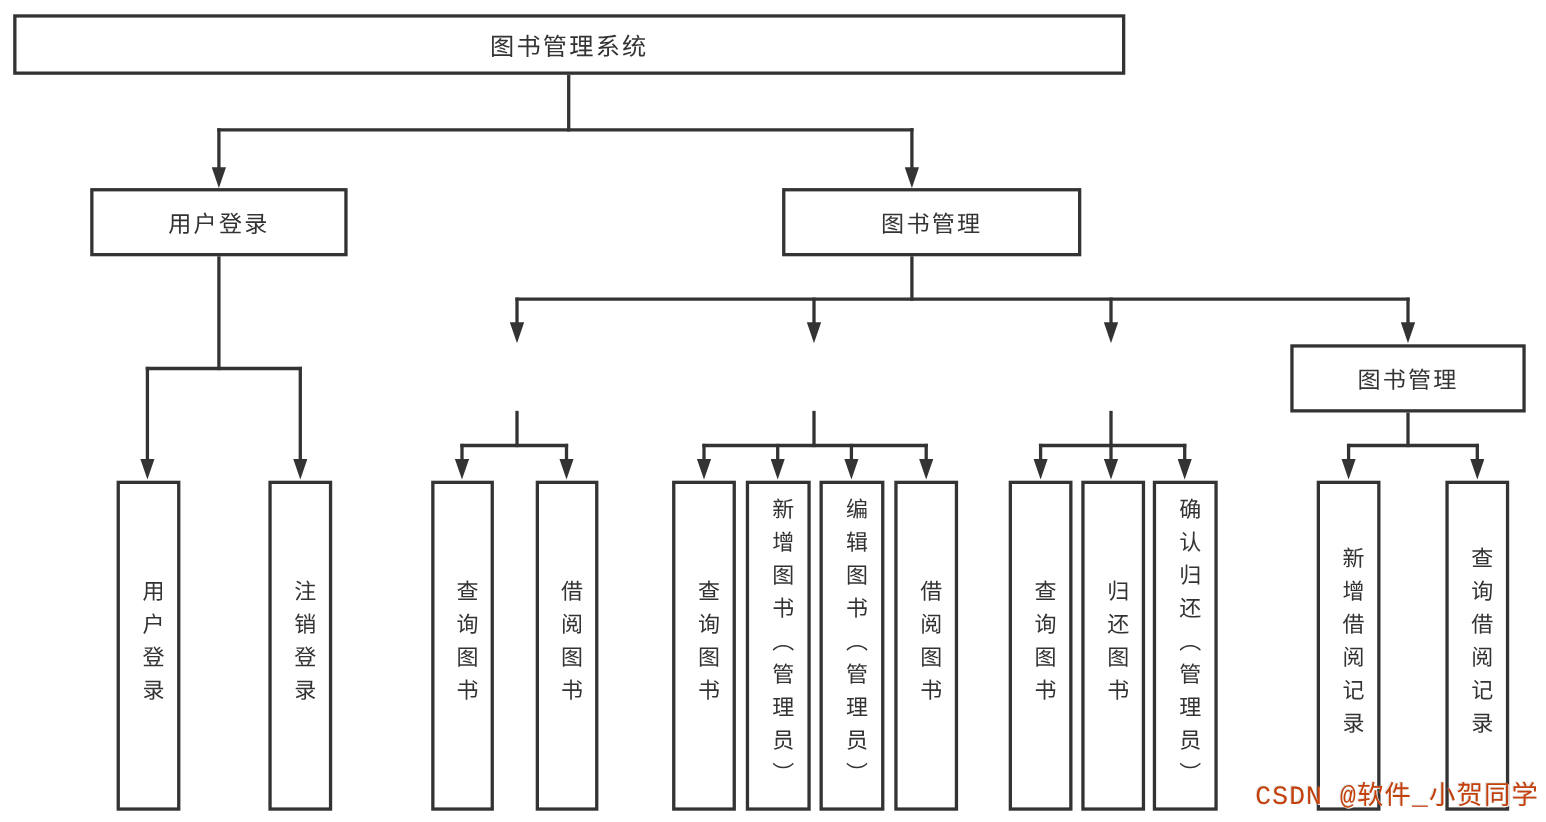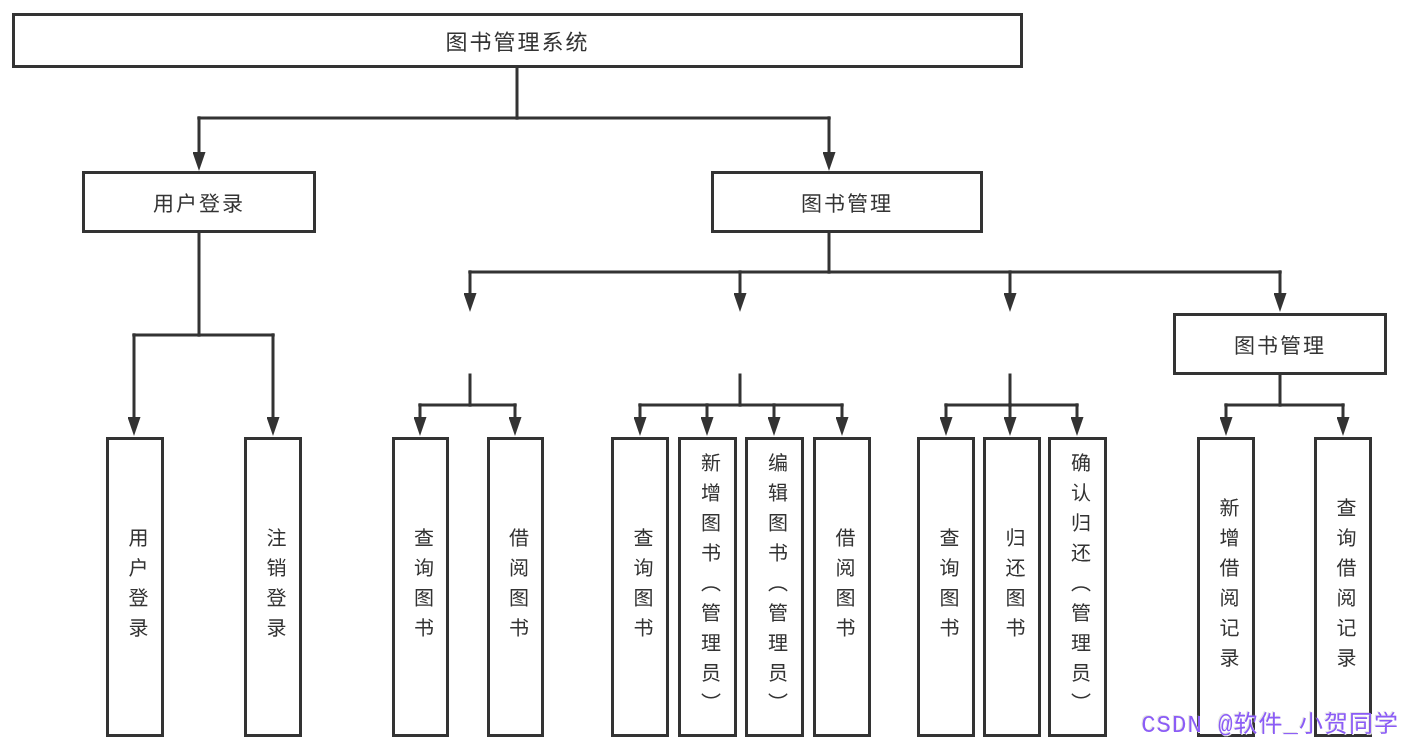--- a/index.html
+++ b/index.html
@@ -32,21 +32,21 @@
     font-size:20px;
     letter-spacing:10px;
     line-height:1;
     color:#333333;
     white-space:nowrap;
   }
   .watermark {
     position:absolute;
     right:6px; bottom:8px;
     font-size:24px;
-    color:#8b5cf6;
+    color:#c2410c;
     letter-spacing:1px;
     text-shadow:1px 1px 0 rgba(255,255,255,0.9), -1px -1px 0 rgba(150,150,150,0.25);
     z-index:5;
     white-space:nowrap;
   }
 </style>
 </head>
 <body>
 
 <div id="canvas">

